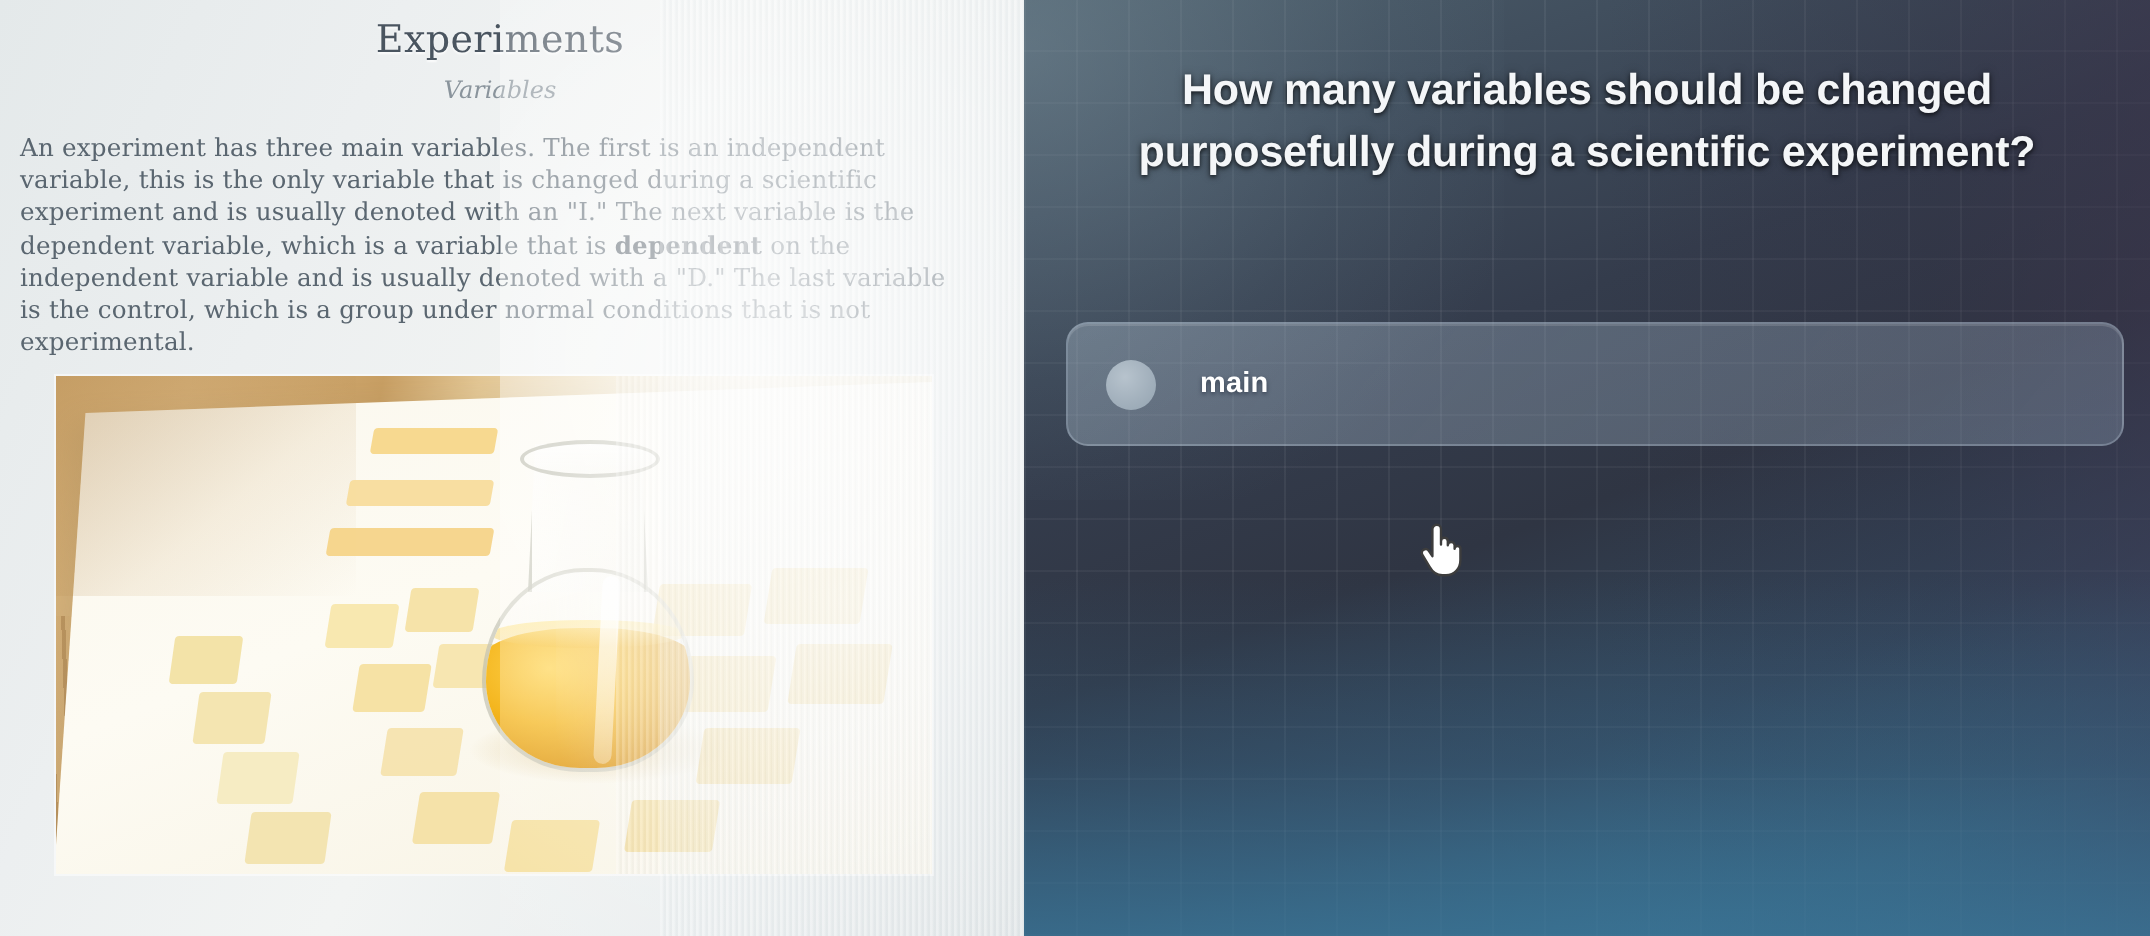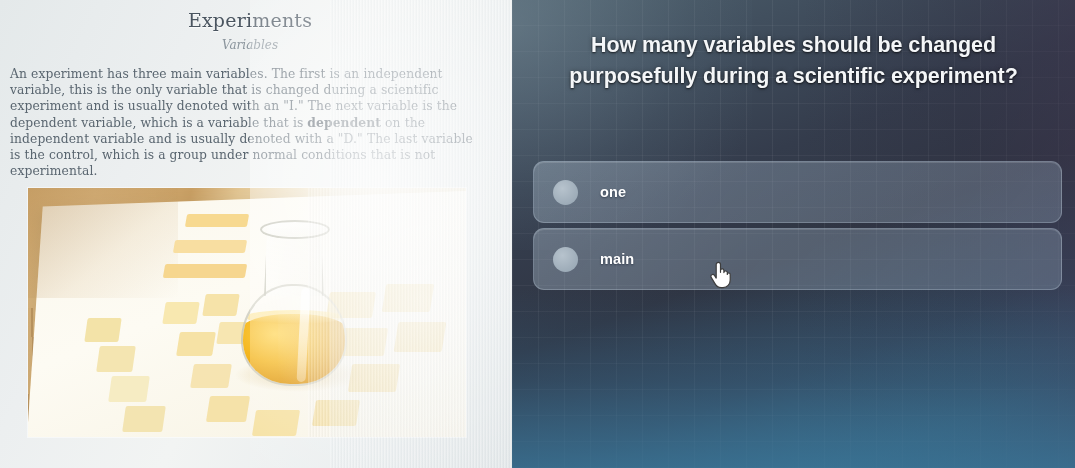--- a/index.html
+++ b/index.html
@@ -370,24 +370,20 @@
     <div class="grid"></div>
     <div class="tint-topleft"></div>
     <div class="tint-right"></div>
     <div class="tint-bottom"></div>
 
     <div id="question">How many variables should be changed purposefully during a scientific experiment?</div>
 
     <div id="options">
 
 
-      <div class="option">
-        <div class="radio"></div>
-        <div class="opt-label">one</div>
-      </div>
 
       <div class="option">
         <div class="radio"></div>
         <div class="opt-label">main</div>
       </div>
 
     </div>
 
     <div id="right-edge"></div>
   </div>

